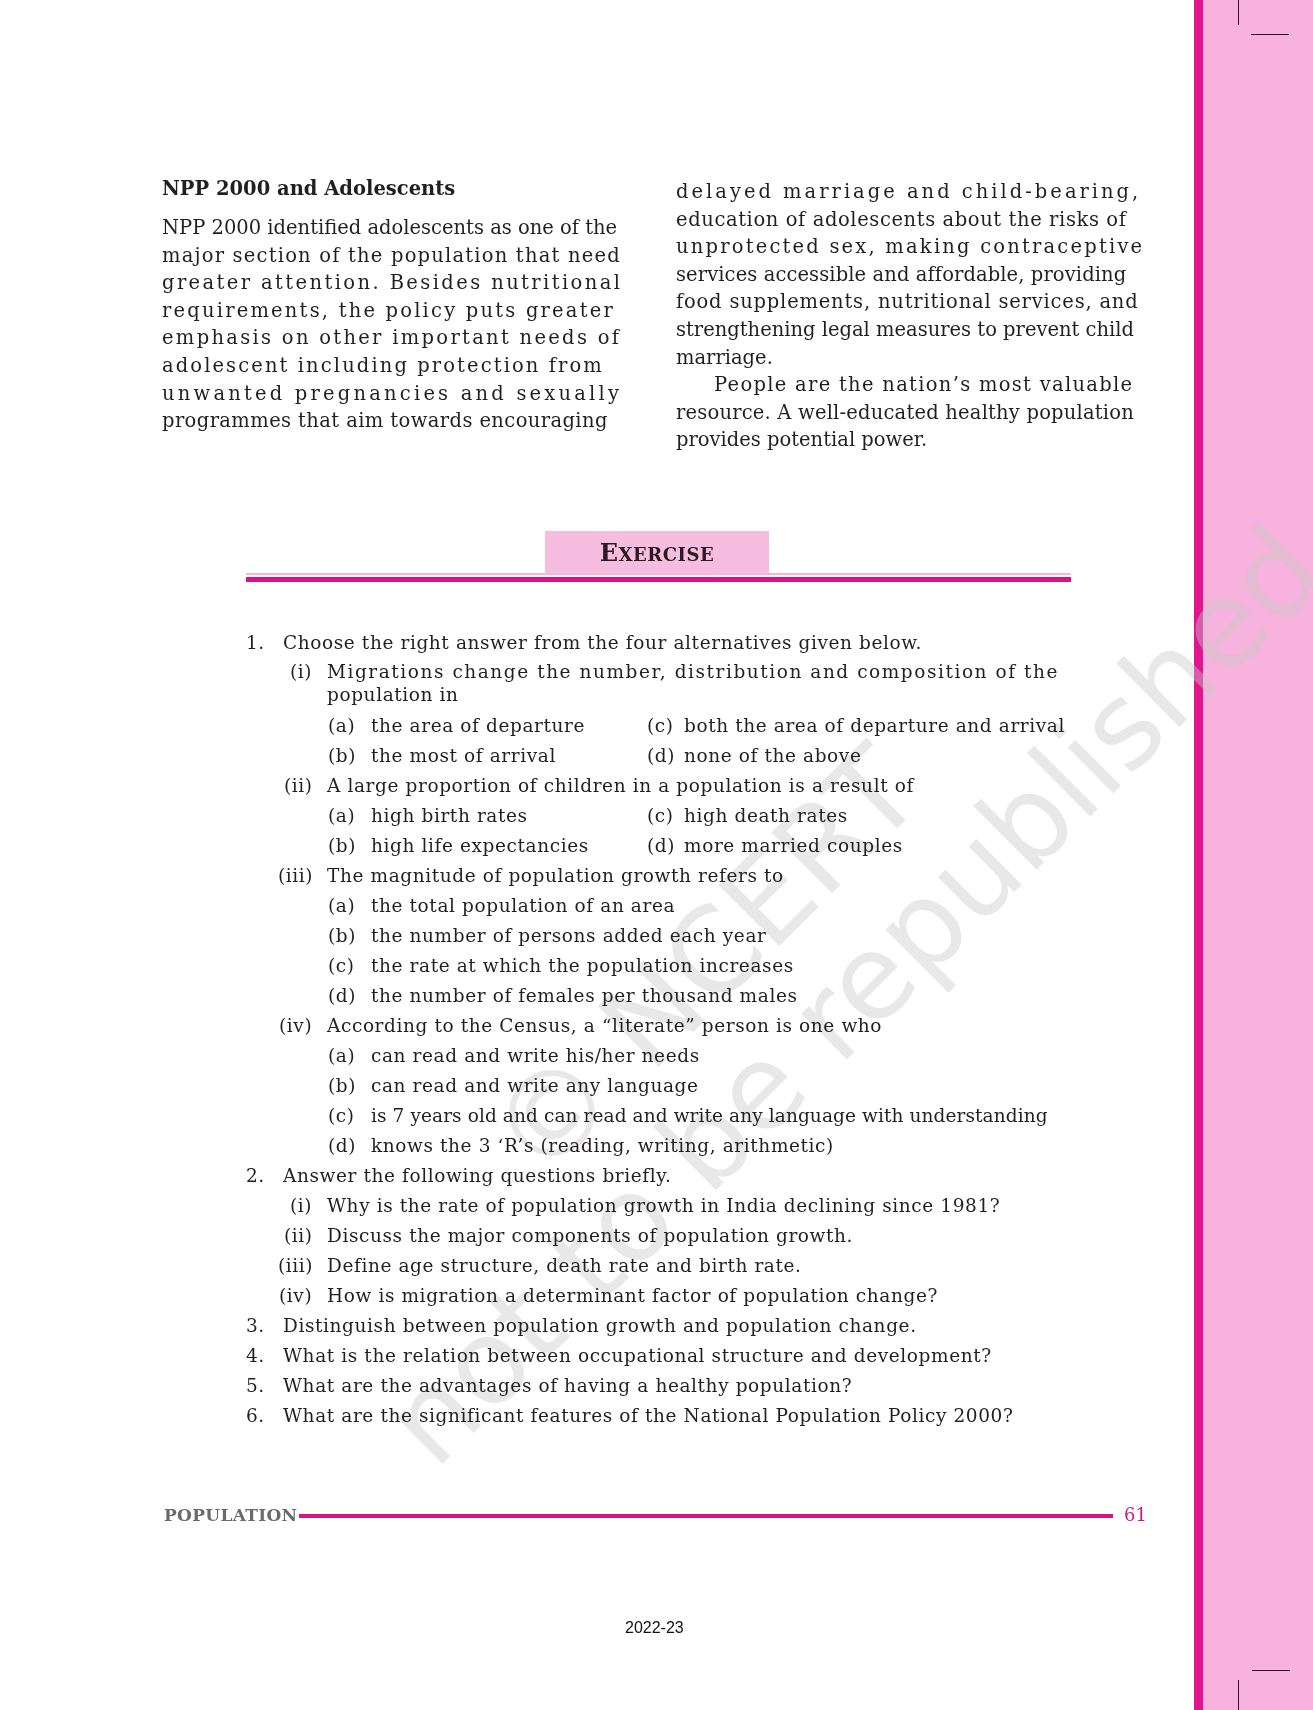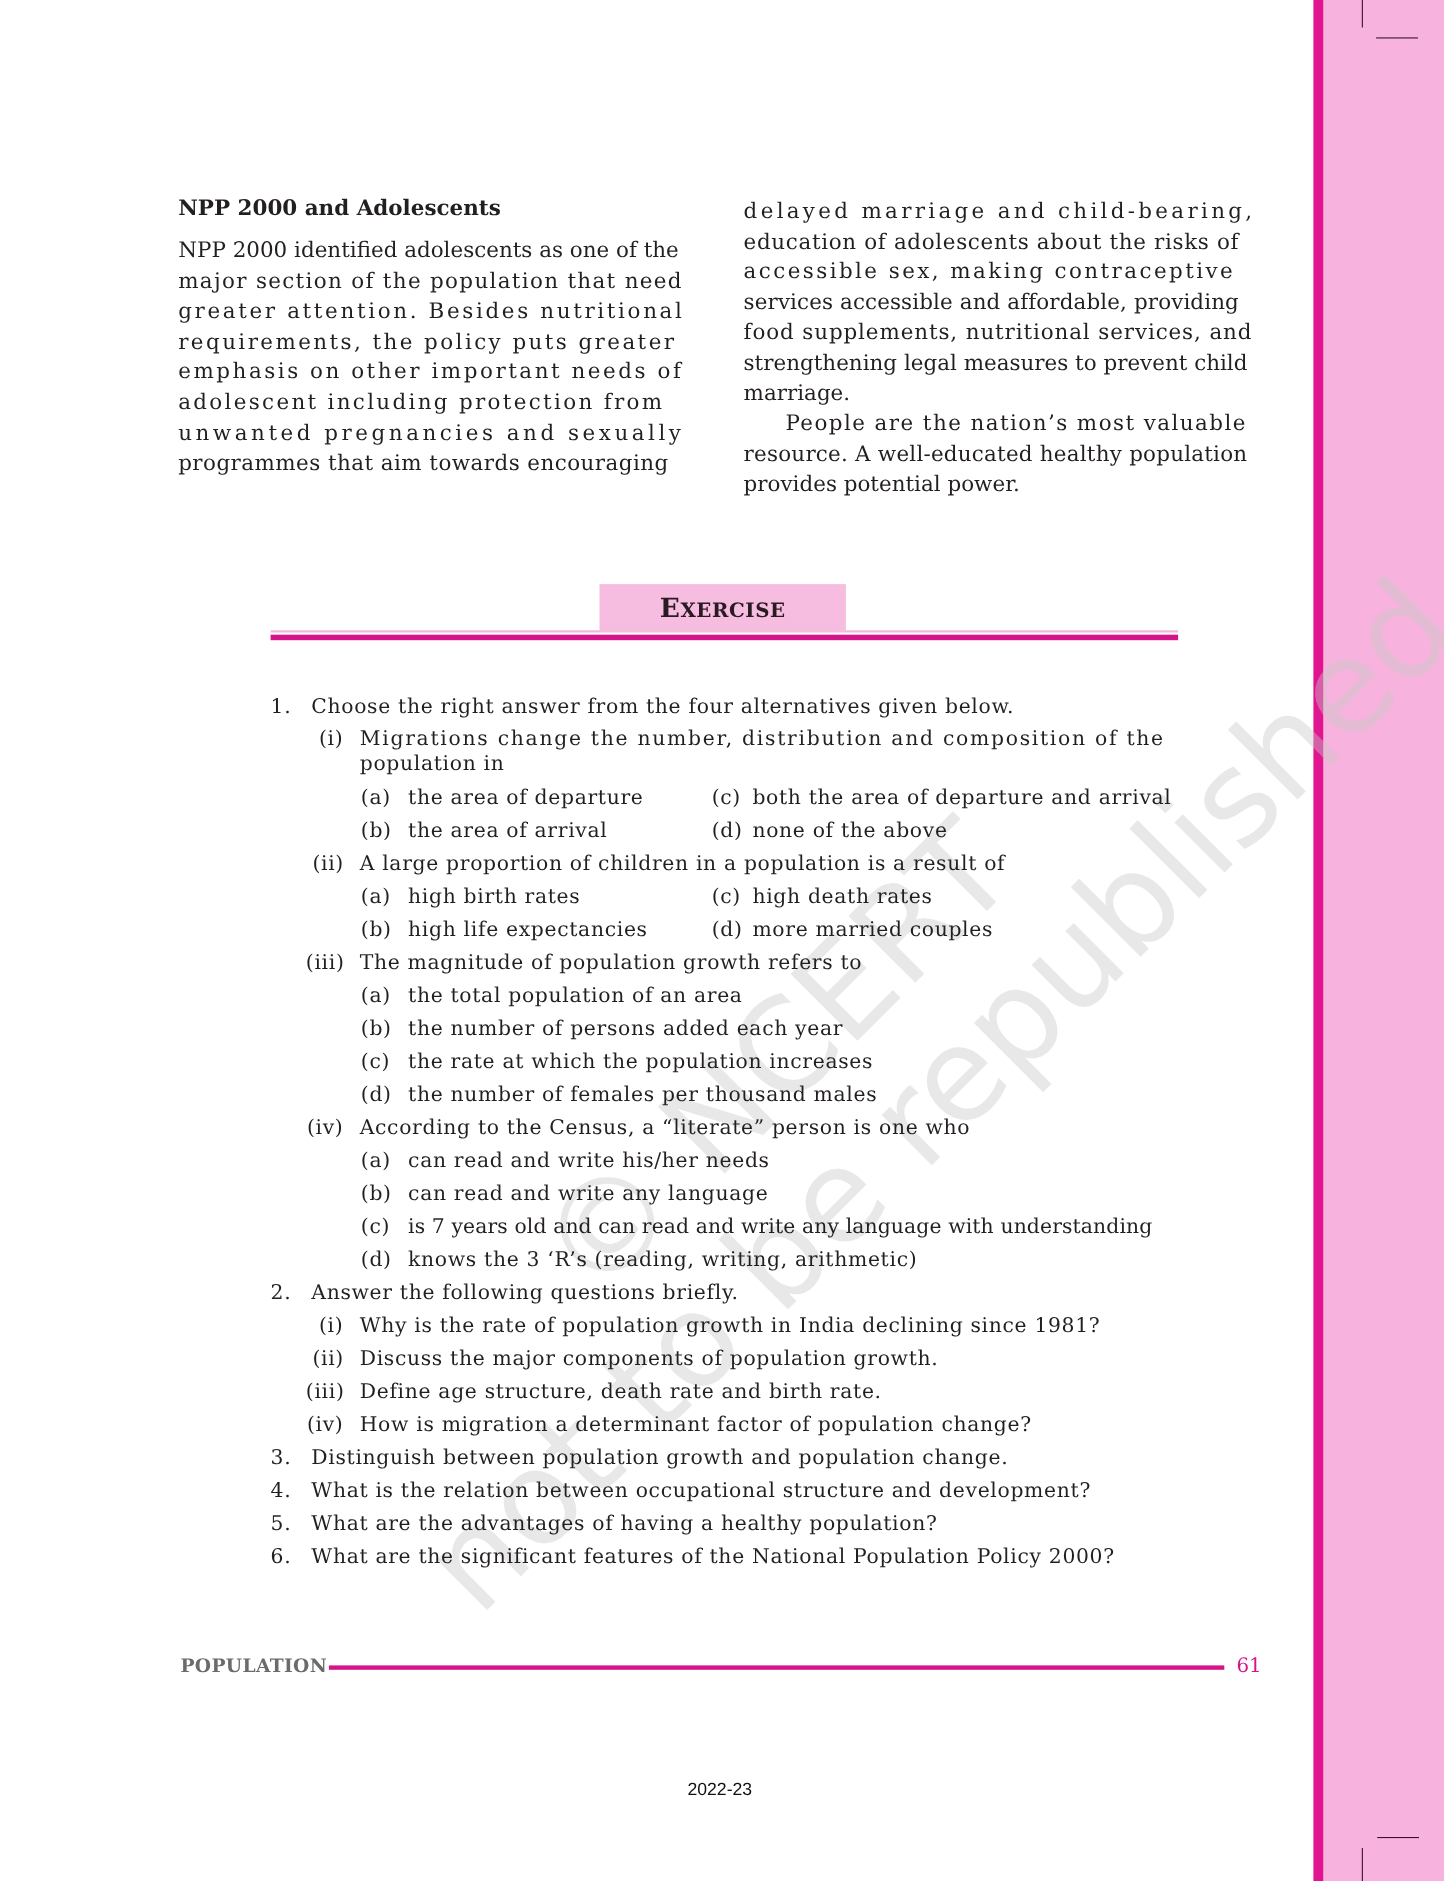--- a/index.html
+++ b/index.html
@@ -69,21 +69,21 @@
   <p class="spaced" style="letter-spacing:2.2px">requirements, the policy puts greater</p>
   <p class="spaced" style="letter-spacing:2.3px">emphasis on other important needs of</p>
   <p class="spaced" style="letter-spacing:2.1px">adolescent including protection from</p>
   <p class="spaced" style="letter-spacing:3.2px">unwanted pregnancies and sexually</p>
   <p style="letter-spacing:0.4px">programmes that aim towards encouraging</p>
 </div>
 
 <div class="col col-right">
   <p style="letter-spacing:3.0px">delayed marriage and child-bearing,</p>
   <p style="letter-spacing:0.6px">education of adolescents about the risks of</p>
-  <p style="letter-spacing:2.2px">accessible sex, making contraceptive</p>
+  <p style="letter-spacing:2.2px">unprotected sex, making contraceptive</p>
   <p style="letter-spacing:0.1px">services accessible and affordable, providing</p>
   <p style="letter-spacing:0.8px">food supplements, nutritional services, and</p>
   <p style="letter-spacing:0px">strengthening legal measures to prevent child</p>
   <p>marriage.</p>
   <p class="indent" style="letter-spacing:1.3px">People are the nation’s most valuable</p>
   <p style="letter-spacing:0.2px">resource. A well-educated healthy population</p>
   <p>provides potential power.</p>
 </div>
 
 <div class="ex-line-thin"></div>
@@ -98,21 +98,21 @@
 
   <span class="abs" style="left:290px;top:657px">(i)</span>
   <span class="abs" style="left:327px;top:657px;letter-spacing:1.55px">Migrations change the number, distribution and composition of the</span>
   <span class="abs" style="left:327px;top:680px">population in</span>
 
   <span class="abs" style="left:328px;top:711px">(a)</span>
   <span class="abs" style="left:371px;top:711px">the area of departure</span>
   <span class="abs" style="left:647px;top:711px">(c)</span>
   <span class="abs" style="left:684px;top:711px">both the area of departure and arrival</span>
   <span class="abs" style="left:328px;top:741px">(b)</span>
-  <span class="abs" style="left:371px;top:741px">the area of arrival</span>
+  <span class="abs" style="left:371px;top:741px">the most of arrival</span>
   <span class="abs" style="left:647px;top:741px">(d)</span>
   <span class="abs" style="left:684px;top:741px">none of the above</span>
 
   <span class="abs" style="left:284px;top:771px">(ii)</span>
   <span class="abs" style="left:327px;top:771px">A large proportion of children in a population is a result of</span>
   <span class="abs" style="left:328px;top:801px">(a)</span>
   <span class="abs" style="left:371px;top:801px">high birth rates</span>
   <span class="abs" style="left:647px;top:801px">(c)</span>
   <span class="abs" style="left:684px;top:801px">high death rates</span>
   <span class="abs" style="left:328px;top:831px">(b)</span>

